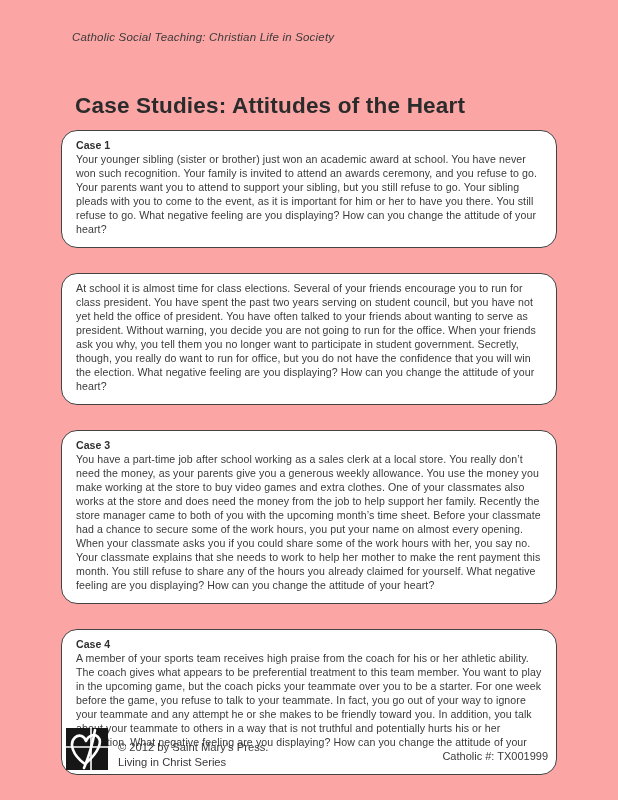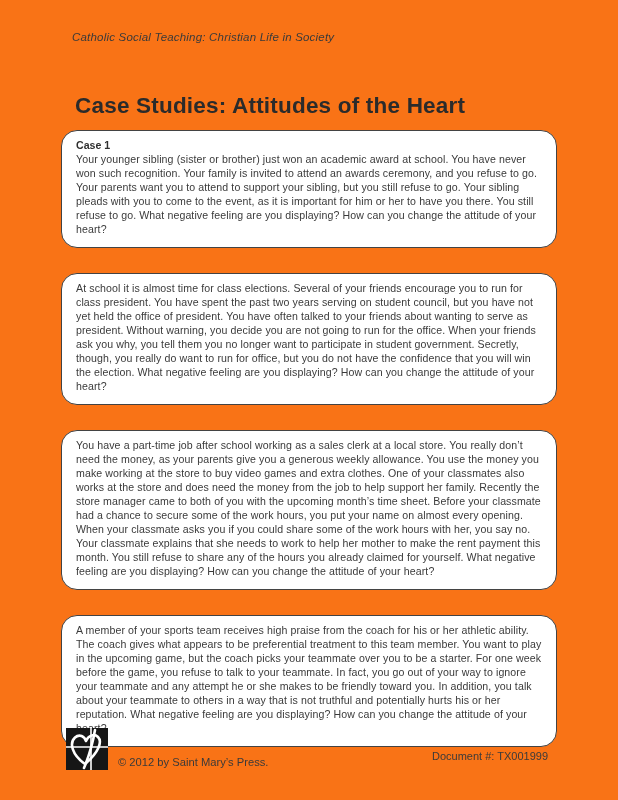--- a/index.html
+++ b/index.html
@@ -5,21 +5,21 @@
   html, body { margin: 0; padding: 0; }
   body {
     background: #ffffff;
     font-family: "Liberation Sans", sans-serif;
     -webkit-font-smoothing: antialiased;
   }
   .page {
     position: relative;
     width: 618px;
     height: 800px;
-    background: #f97316;
+    background: #fca5a5;
     color: #3a3a3a;
     overflow: hidden;
   }
   .running-head {
     position: absolute;
     left: 72px;
     top: 31px;
     font-style: italic;
     font-size: 11.5px;
     color: #3a3a3a;
@@ -102,40 +102,43 @@
     <div class="case-box">
       <div class="case-label">Case 1</div>
       <div class="case-text">Your younger sibling (sister or brother) just won an academic award at school. You have never won such recognition. Your family is invited to attend an awards ceremony, and you refuse to go. Your parents want you to attend to support your sibling, but you still refuse to go. Your sibling pleads with you to come to the event, as it is important for him or her to have you there. You still refuse to go. What negative feeling are you displaying? How can you change the attitude of your heart?</div>
     </div>
 
     <div class="case-box">
       <div class="case-text">At school it is almost time for class elections. Several of your friends encourage you to run for class president. You have spent the past two years serving on student council, but you have not yet held the office of president. You have often talked to your friends about wanting to serve as president. Without warning, you decide you are not going to run for the office. When your friends ask you why, you tell them you no longer want to participate in student government. Secretly, though, you really do want to run for office, but you do not have the confidence that you will win the election. What negative feeling are you displaying? How can you change the attitude of your heart?</div>
     </div>
 
     <div class="case-box">
+      <div class="case-label">Case 3</div>
       <div class="case-text">You have a part-time job after school working as a sales clerk at a local store. You really don’t need the money, as your parents give you a generous weekly allowance. You use the money you make working at the store to buy video games and extra clothes. One of your classmates also works at the store and does need the money from the job to help support her family. Recently the store manager came to both of you with the upcoming month’s time sheet. Before your classmate had a chance to secure some of the work hours, you put your name on almost every opening. When your classmate asks you if you could share some of the work hours with her, you say no. Your classmate explains that she needs to work to help her mother to make the rent payment this month. You still refuse to share any of the hours you already claimed for yourself. What negative feeling are you displaying? How can you change the attitude of your heart?</div>
     </div>
 
     <div class="case-box">
+      <div class="case-label">Case 4</div>
       <div class="case-text">A member of your sports team receives high praise from the coach for his or her athletic ability. The coach gives what appears to be preferential treatment to this team member. You want to play in the upcoming game, but the coach picks your teammate over you to be a starter. For one week before the game, you refuse to talk to your teammate. In fact, you go out of your way to ignore your teammate and any attempt he or she makes to be friendly toward you. In addition, you talk about your teammate to others in a way that is not truthful and potentially hurts his or her reputation. What negative feeling are you displaying? How can you change the attitude of your heart?</div>
     </div>
 
   </div>
 
   <div class="footer">
 
     <svg class="logo" viewBox="0 0 42 42" aria-hidden="true">
       <rect x="0" y="0" width="42" height="42" fill="#161616"></rect>
       <line x1="0" y1="19" x2="42" y2="19" stroke="#ffffff" stroke-width="1.6"></line>
       <line x1="25" y1="0" x2="25" y2="42" stroke="#ffffff" stroke-width="1.6"></line>
       <path d="M 19 36 C 6 27 3 15 9 9.5 C 13.5 5.5 18.5 8.5 20 13 C 22 8 28 5 32 9 C 36.5 13.5 33 24 19 36 Z" fill="none" stroke="#ffffff" stroke-width="2.6" stroke-linejoin="round"></path>
       <path d="M 29 2 C 27 14 23 28 18 40" fill="none" stroke="#ffffff" stroke-width="2.6" stroke-linecap="round"></path>
     </svg>
 
     <div class="footer-text">
       <div>© 2012 by Saint Mary’s Press.</div>
+      <div>Living in Christ Series</div>
     </div>
 
-    <div class="doc-number">Document #: TX001999</div>
+    <div class="doc-number">Catholic #: TX001999</div>
 
   </div>
 
 </div>
 
 </body></html>

